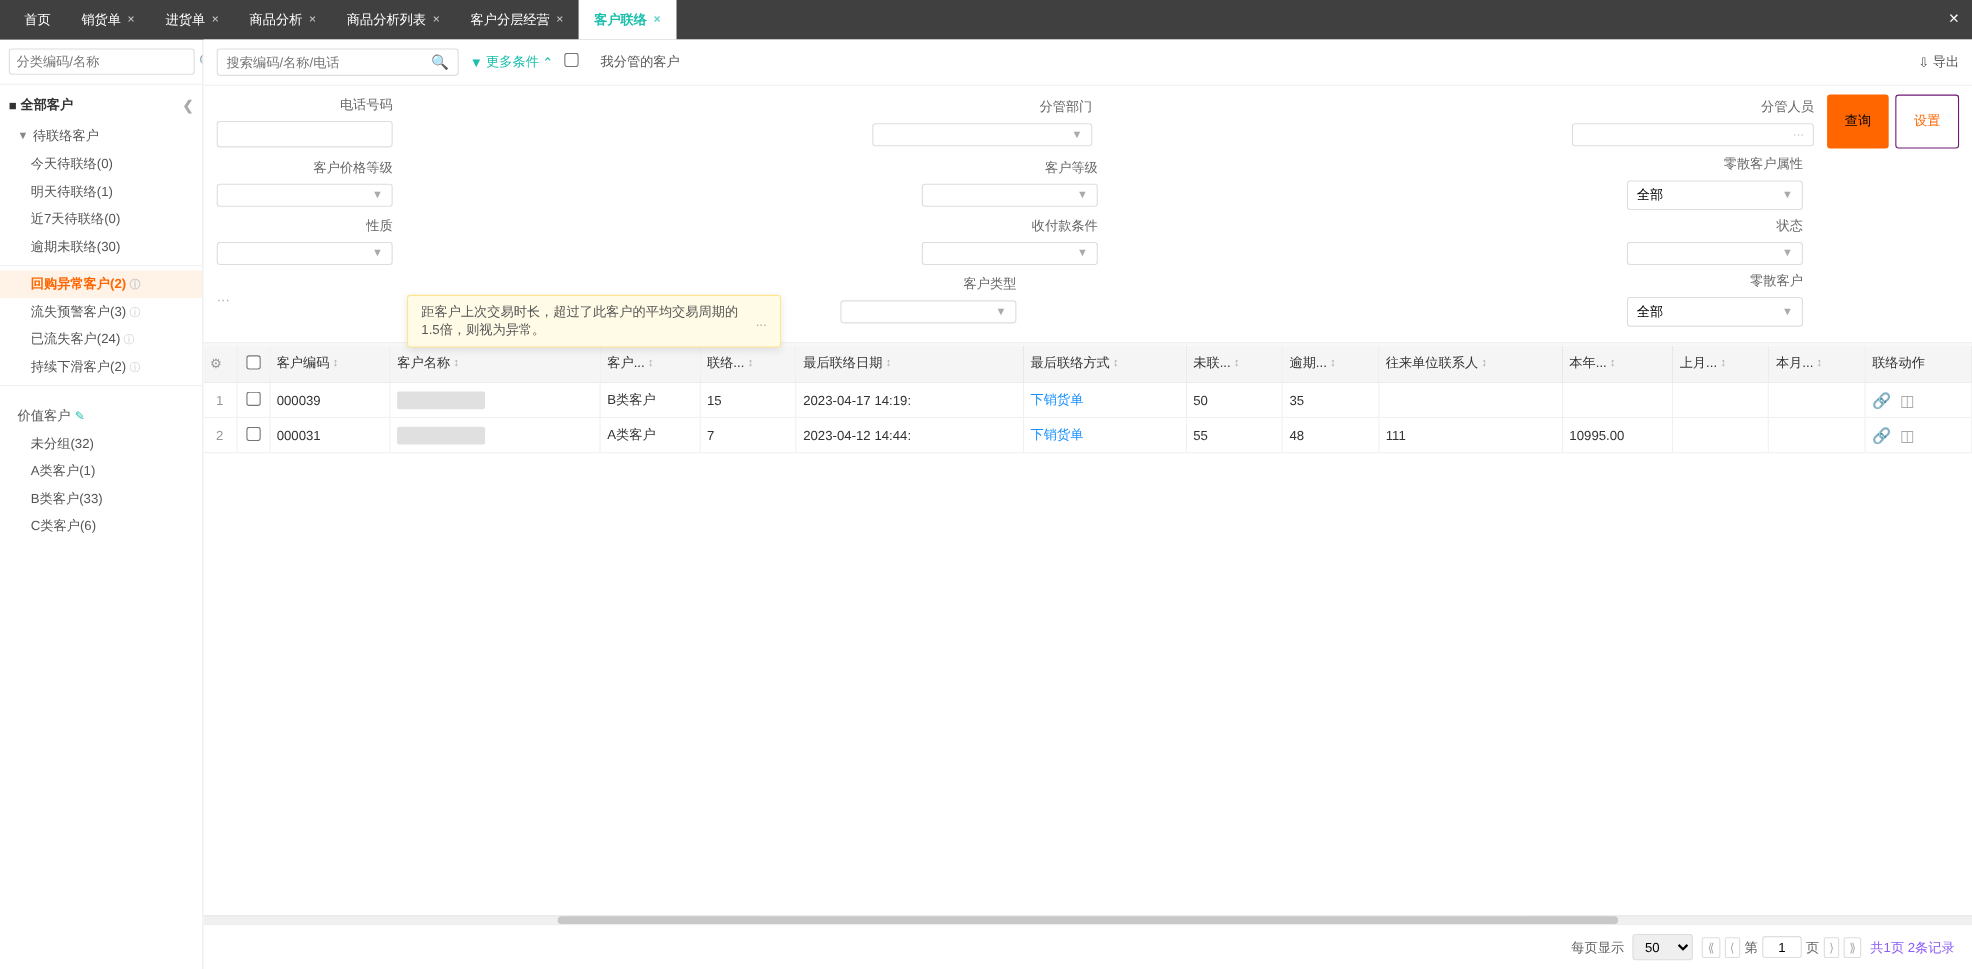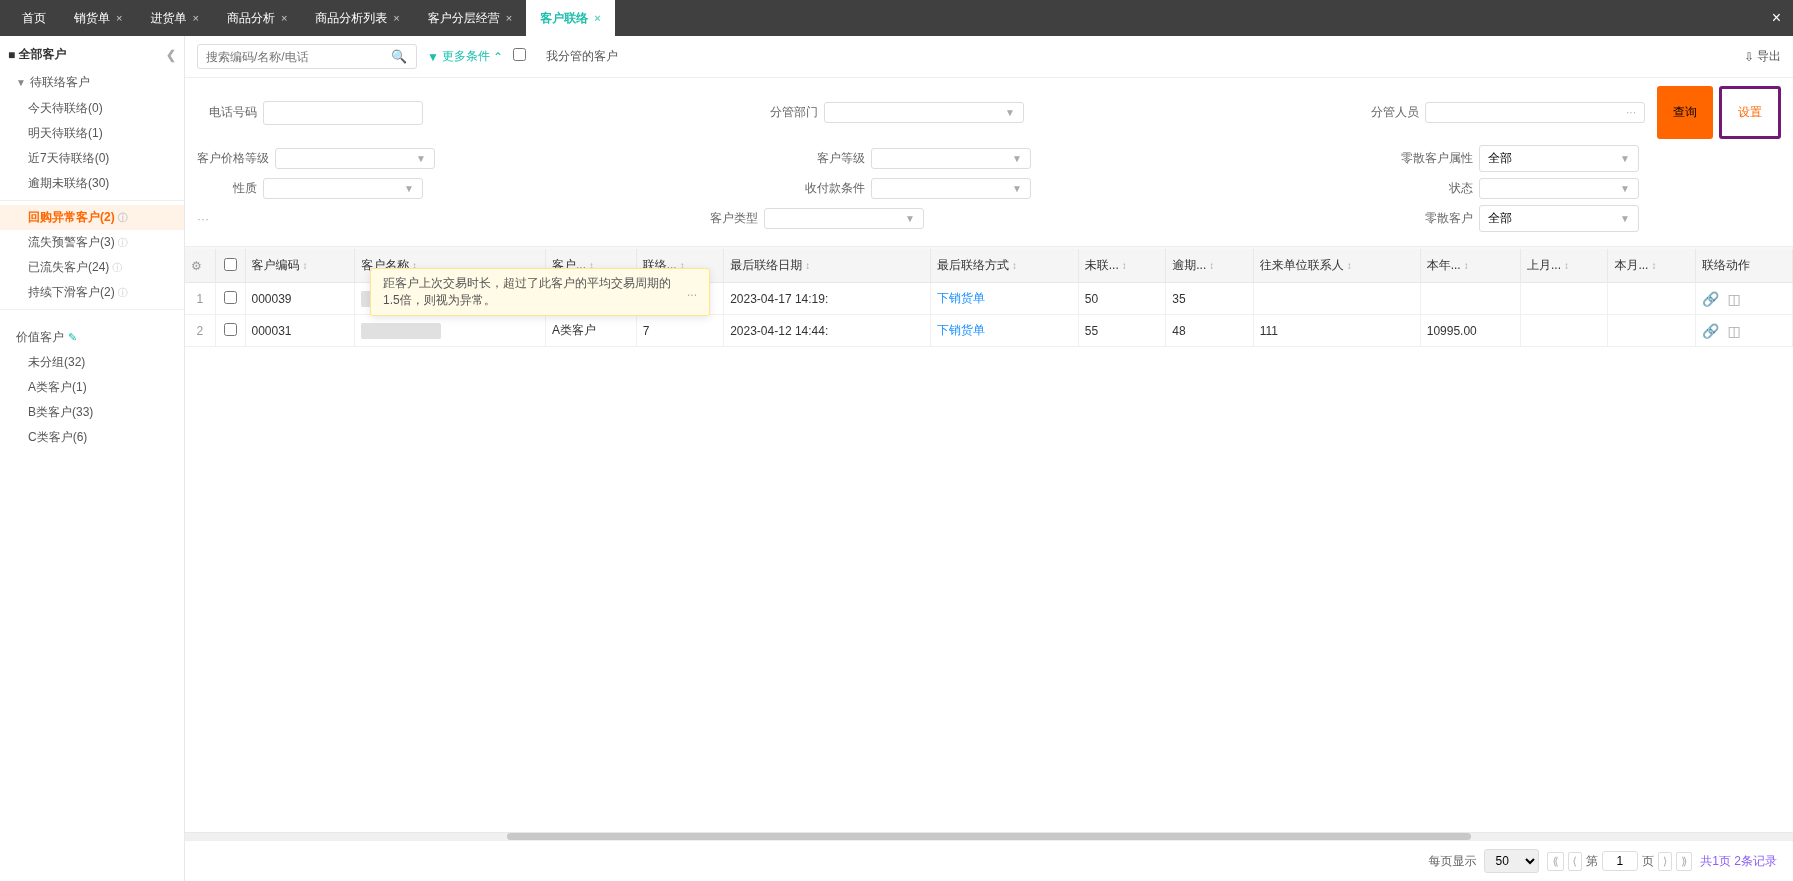--- a/index.html
+++ b/index.html
@@ -180,22 +180,22 @@
       border-bottom: 1px solid #eee;
     }
     .filter-row {
       display: flex;
       align-items: center;
       gap: 12px;
       margin-bottom: 6px;
     }
     .filter-field {
       display: flex;
-      align-items: center;
       gap: 6px;
+      flex-direction: column;
     }
     .filter-label {
       color: #666;
       white-space: nowrap;
       min-width: 60px;
       text-align: right;
     }
     .filter-input {
       border: 1px solid #ddd;
       border-radius: 3px;
@@ -228,21 +228,21 @@
       color: #000000;
       border: none;
       border-radius: 3px;
       padding: 5px 16px;
       cursor: pointer;
       font-size: 12px;
     }
     .btn-settings {
       background: #fff;
       color: #ff6600;
-      border: 3px solid #701a75;
+      border: 1px solid #701a75;
       border-radius: 3px;
       padding: 15px 16px;
       cursor: pointer;
       font-size: 12px;
     }
 
     
     .tooltip-bar {
       background: #fffbe6;
       border: 1px solid #ffe58f;
@@ -378,20 +378,24 @@
   <div class="nav-item active">
     <span>客户联络</span>
     <span class="close-x">×</span>
   </div>
   <span class="top-close">×</span>
 </div>
 
 <div class="main-layout">
 
   <div class="sidebar">
+    <div class="sidebar-search">
+      <input type="text" placeholder="分类编码/名称" style="">
+      <span class="search-icon">🔍</span>
+    </div>
     <div class="sidebar-tree">
       <div class="tree-header">
         <span>■</span>&nbsp;<span>全部客户</span>
         <span class="collapse-btn">❮</span>
       </div>
 
       <div class="tree-group-label">
         <span class="arrow">▼</span>
         <span>待联络客户</span>
       </div>

